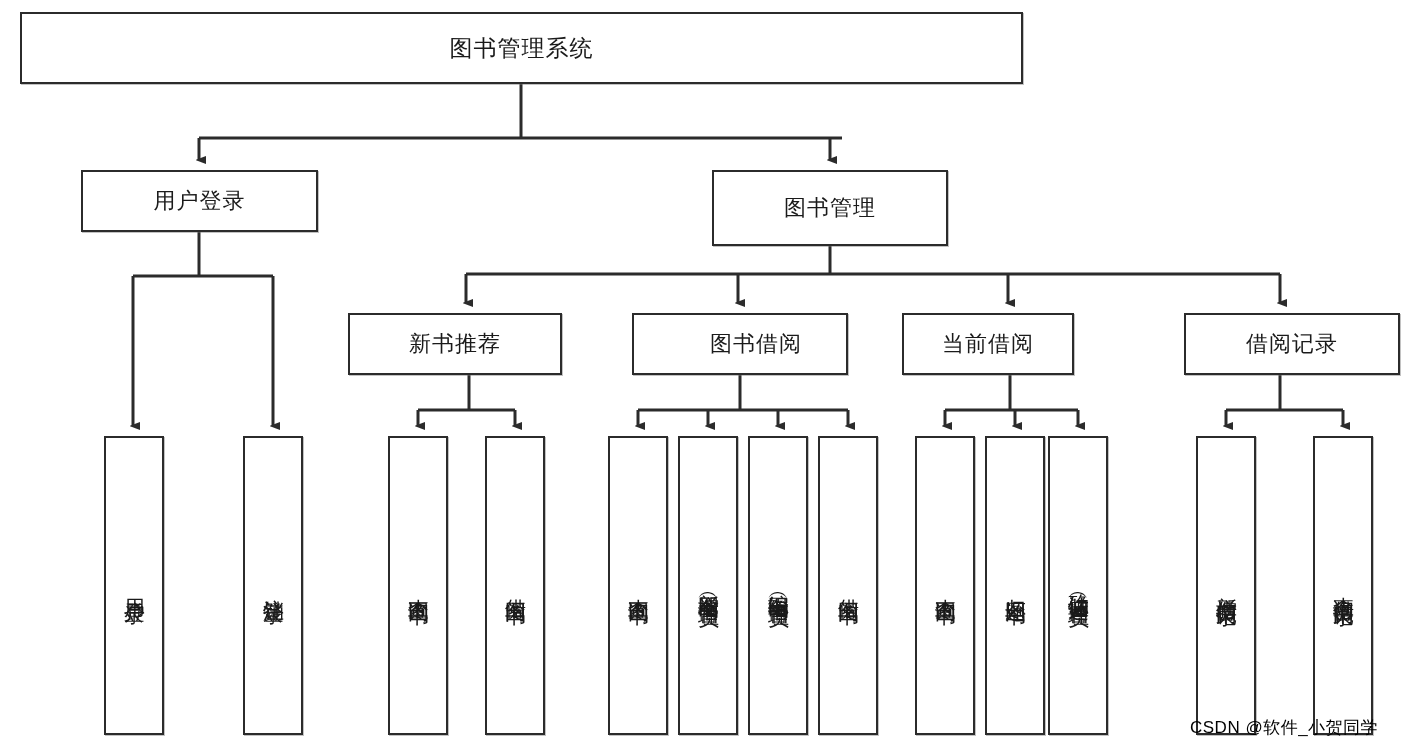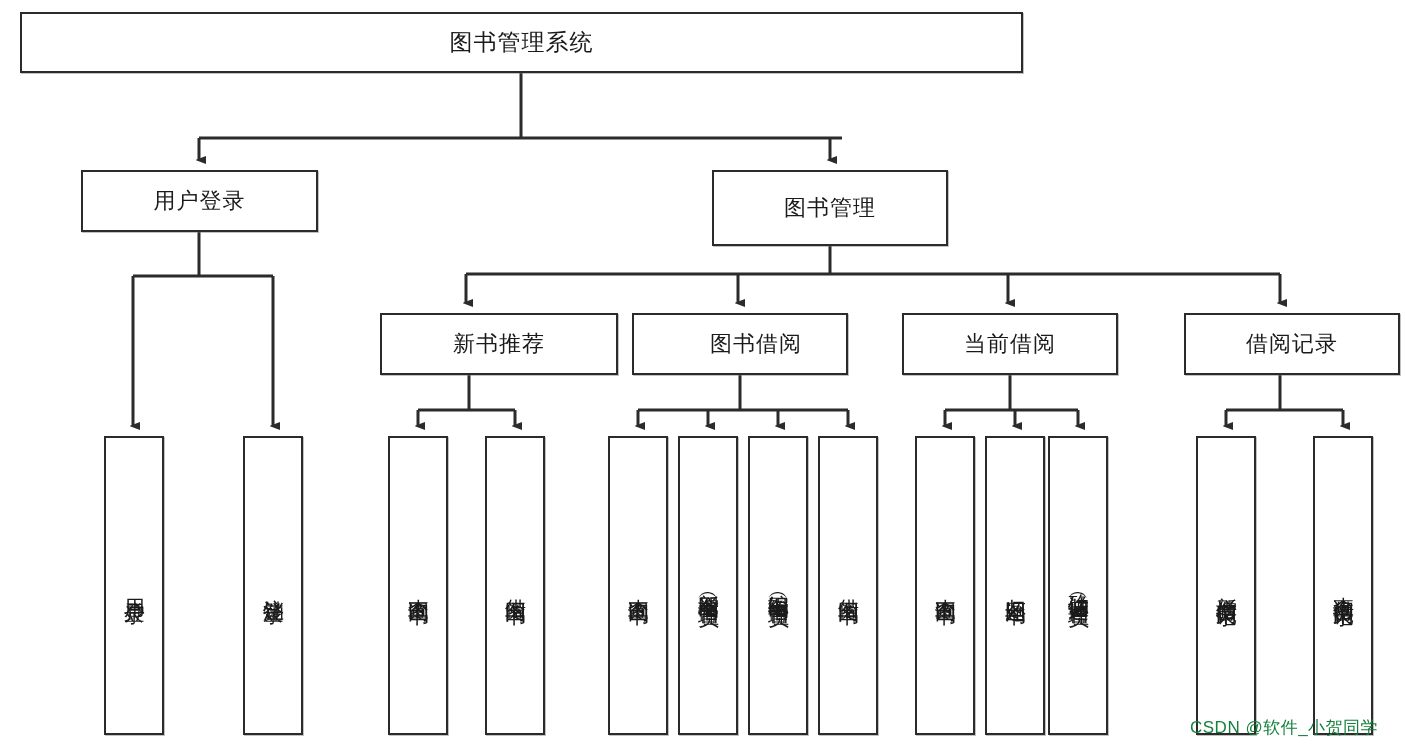--- a/index.html
+++ b/index.html
@@ -56,21 +56,21 @@
     writing-mode: vertical-rl;
     text-orientation: upright;
     font-size: 21px;
     line-height: 1.18;
     letter-spacing: 2px;
     max-height: 285px;
   }
   .watermark {
     position: absolute;
     font-size: 17px;
-    color: #15803d;
+    color: #000000;
     white-space: nowrap;
     letter-spacing: 0.5px;
     font-family: "Liberation Sans", "DejaVu Sans", sans-serif;
   }
 </style>
 </head>
 <body>
 
 <div id="canvas">
 
@@ -117,38 +117,38 @@
       <path d="M1015,410 L1015,426" marker-end="url(#arrow)"></path>
       <path d="M1078,410 L1078,426" marker-end="url(#arrow)"></path>
 
       <path d="M1280,375 L1280,410"></path>
       <path d="M1226,410 L1343,410"></path>
       <path d="M1226,410 L1226,426" marker-end="url(#arrow)"></path>
       <path d="M1343,410 L1343,426" marker-end="url(#arrow)"></path>
     </g>
   </svg>
 
-  <div class="node root" style="left:20px;top:12px;width:1003px;height:61px;">
+  <div class="node root" style="left:20px;top:12px;width:1003px;height:72px;">
     <span class="label">图书管理系统</span>
   </div>
 
   <div class="node horiz" style="left:81px;top:170px;width:237px;height:62px;">
     <span class="label">用户登录</span>
   </div>
   <div class="node horiz" style="left:712px;top:170px;width:236px;height:76px;">
     <span class="label">图书管理</span>
   </div>
 
-  <div class="node horiz" style="left:380px;top:313px;width:238px;height:62px;">
+  <div class="node horiz" style="left:348px;top:313px;width:214px;height:62px;">
     <span class="label">新书推荐</span>
   </div>
   <div class="node horiz" style="left:632px;top:313px;width:216px;height:62px;padding-left:32px;">
     <span class="label">图书借阅</span>
   </div>
-  <div class="node horiz" style="left:902px;top:313px;width:216px;height:62px;">
+  <div class="node horiz" style="left:902px;top:313px;width:172px;height:62px;">
     <span class="label">当前借阅</span>
   </div>
   <div class="node horiz" style="left:1172px;top:313px;width:216px;height:62px;margin-left:12px;">
     <span class="label">借阅记录</span>
   </div>
 
   <div class="node vert" style="left:104px;top:436px;width:60px;height:299px;">
     <span class="label">用户登录</span>
   </div>
   <div class="node vert" style="left:243px;top:436px;width:60px;height:299px;">

